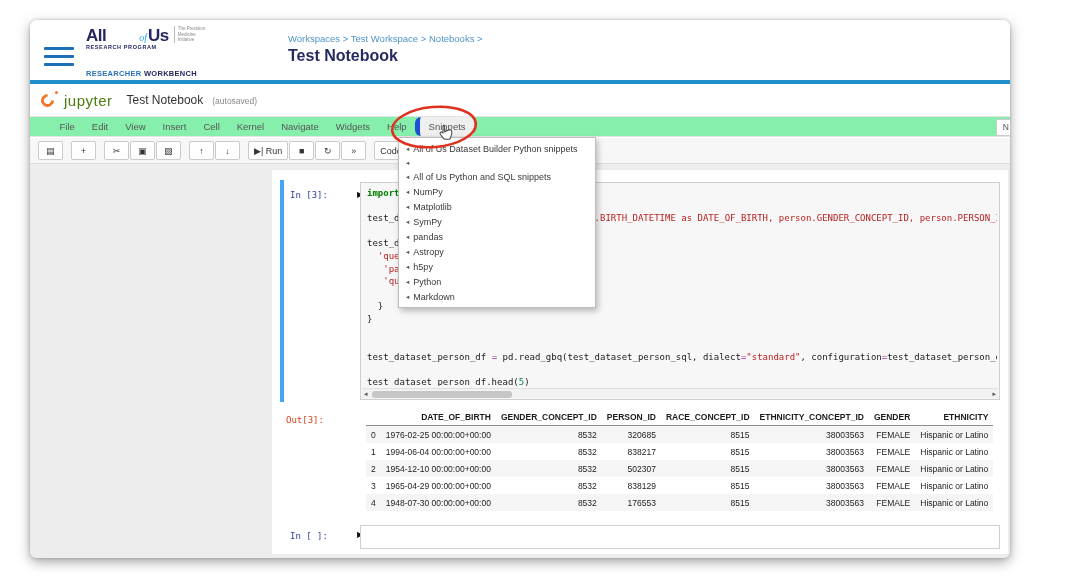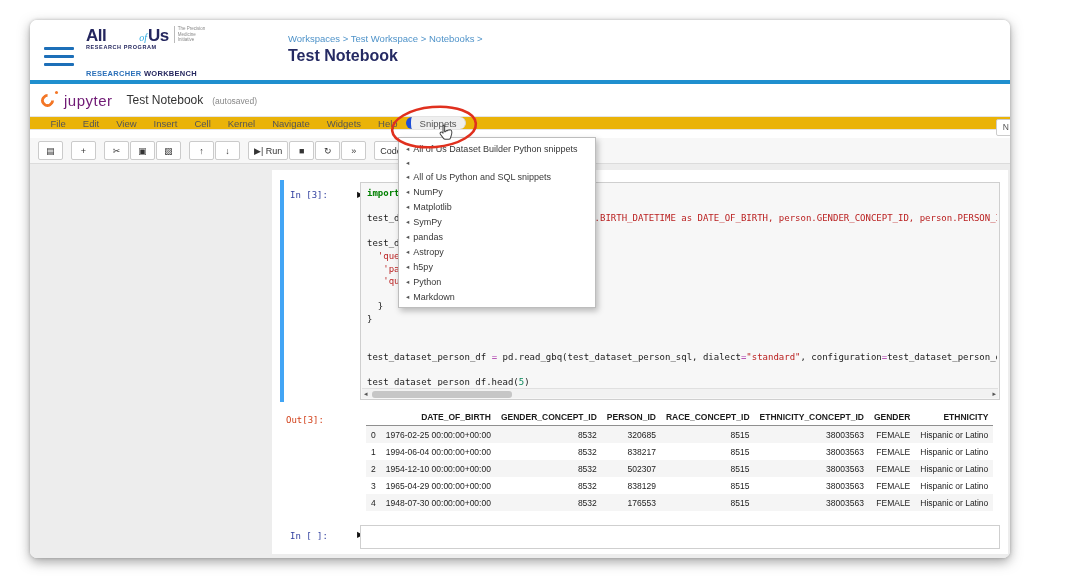--- a/index.html
+++ b/index.html
@@ -31,27 +31,27 @@
   .page-title { font-size:16px; font-weight:700; color:#252a63; margin-top:3px; }
   .blue-rule { position:absolute; left:0; top:60px; right:0; height:4px; background:#1f8fce; }
 
   
   .jupyter-bar { position:absolute; left:0; top:64px; right:0; height:32px; background:#fff;
                  display:flex; align-items:center; padding-left:10px; }
   .jlogo { position:relative; width:18px; height:18px; margin-right:6px; }
   .jlogo .arc { position:absolute; left:1px; top:3px; width:13px; height:13px; border:3px solid #f37626;
                 border-radius:50%; border-top-color:transparent; transform:rotate(45deg); }
   .jlogo .dot { position:absolute; right:0; top:0; width:3px; height:3px; background:#f37626; border-radius:50%; }
-  .jbrand { font-size:15px; color:#701a75; letter-spacing:.5px; }
+  .jbrand { font-size:15px; color:#4d7c0f; letter-spacing:.5px; }
   .jtitle { font-size:12px; color:#333; margin-left:14px; }
   .jautosave { font-size:8.5px; color:#888; margin-left:9px; margin-top:2px; }
 
   
-  .menubar { position:absolute; left:0; top:96px; right:0; height:14px; background:#eab308;
-             border-top:1px solid #e4e4e4; border-bottom:1px solid #e4e4e4; }
+  .menubar { position:absolute; left:0; top:96px; right:0; height:21px; background:#86efac;
+             border-top:1px solid #e4e4e4; border-bottom:1px solid #e4e4e4;padding-left:9px; }
   .menu-items { display:flex; height:100%; padding-left:12px; align-items:stretch; }
   .menu-item { font-size:9.5px; color:#555; padding:0 8.5px; display:flex; align-items:center; cursor:pointer; }
   .menu-item.open { background:#efefef; border-left:5px solid #1d4ed8; border-right:1px solid #d5d5d5;border-radius:6px; }
   .trusted-btn { position:absolute; right:-10px; top:2px; height:17px; background:#fff;
                  border:1px solid #ccc; border-radius:2px; font-size:8.5px; color:#555; padding:2px 10px 2px 6px; }
 
   
   .toolbar { position:absolute; left:0; top:118px; right:0; height:26px; background:#f7f7f7;
              border-bottom:1px solid #dcdcdc; display:flex; align-items:center; padding-left:8px; }
   .tb-group { display:flex; margin-right:7px; }

